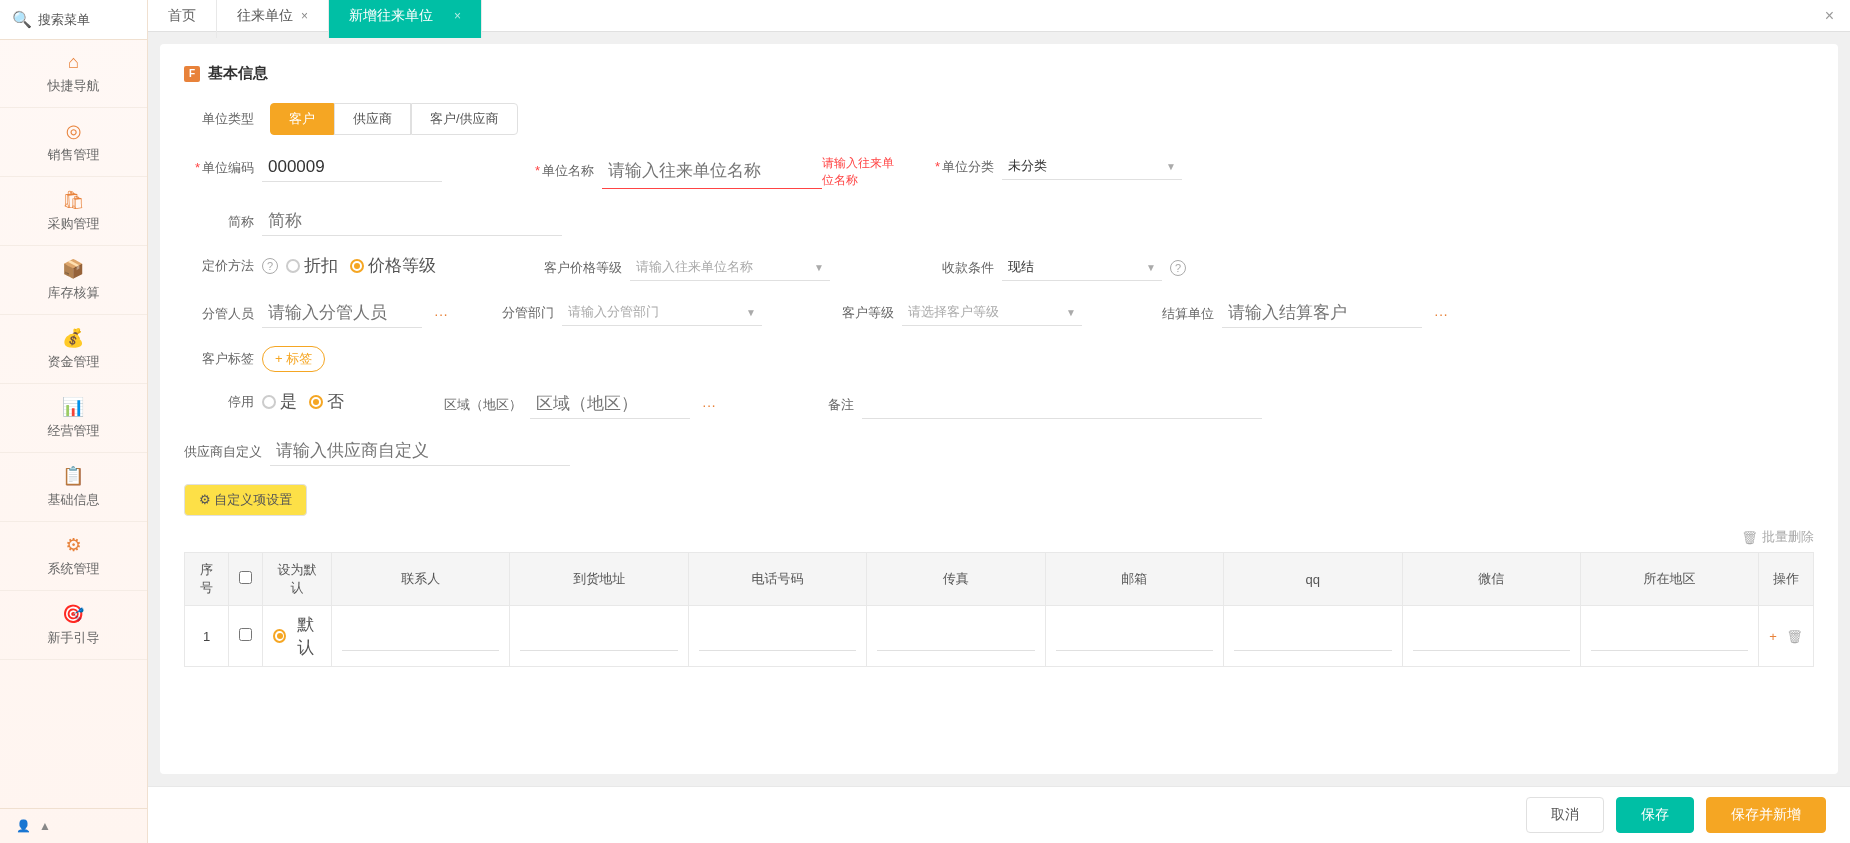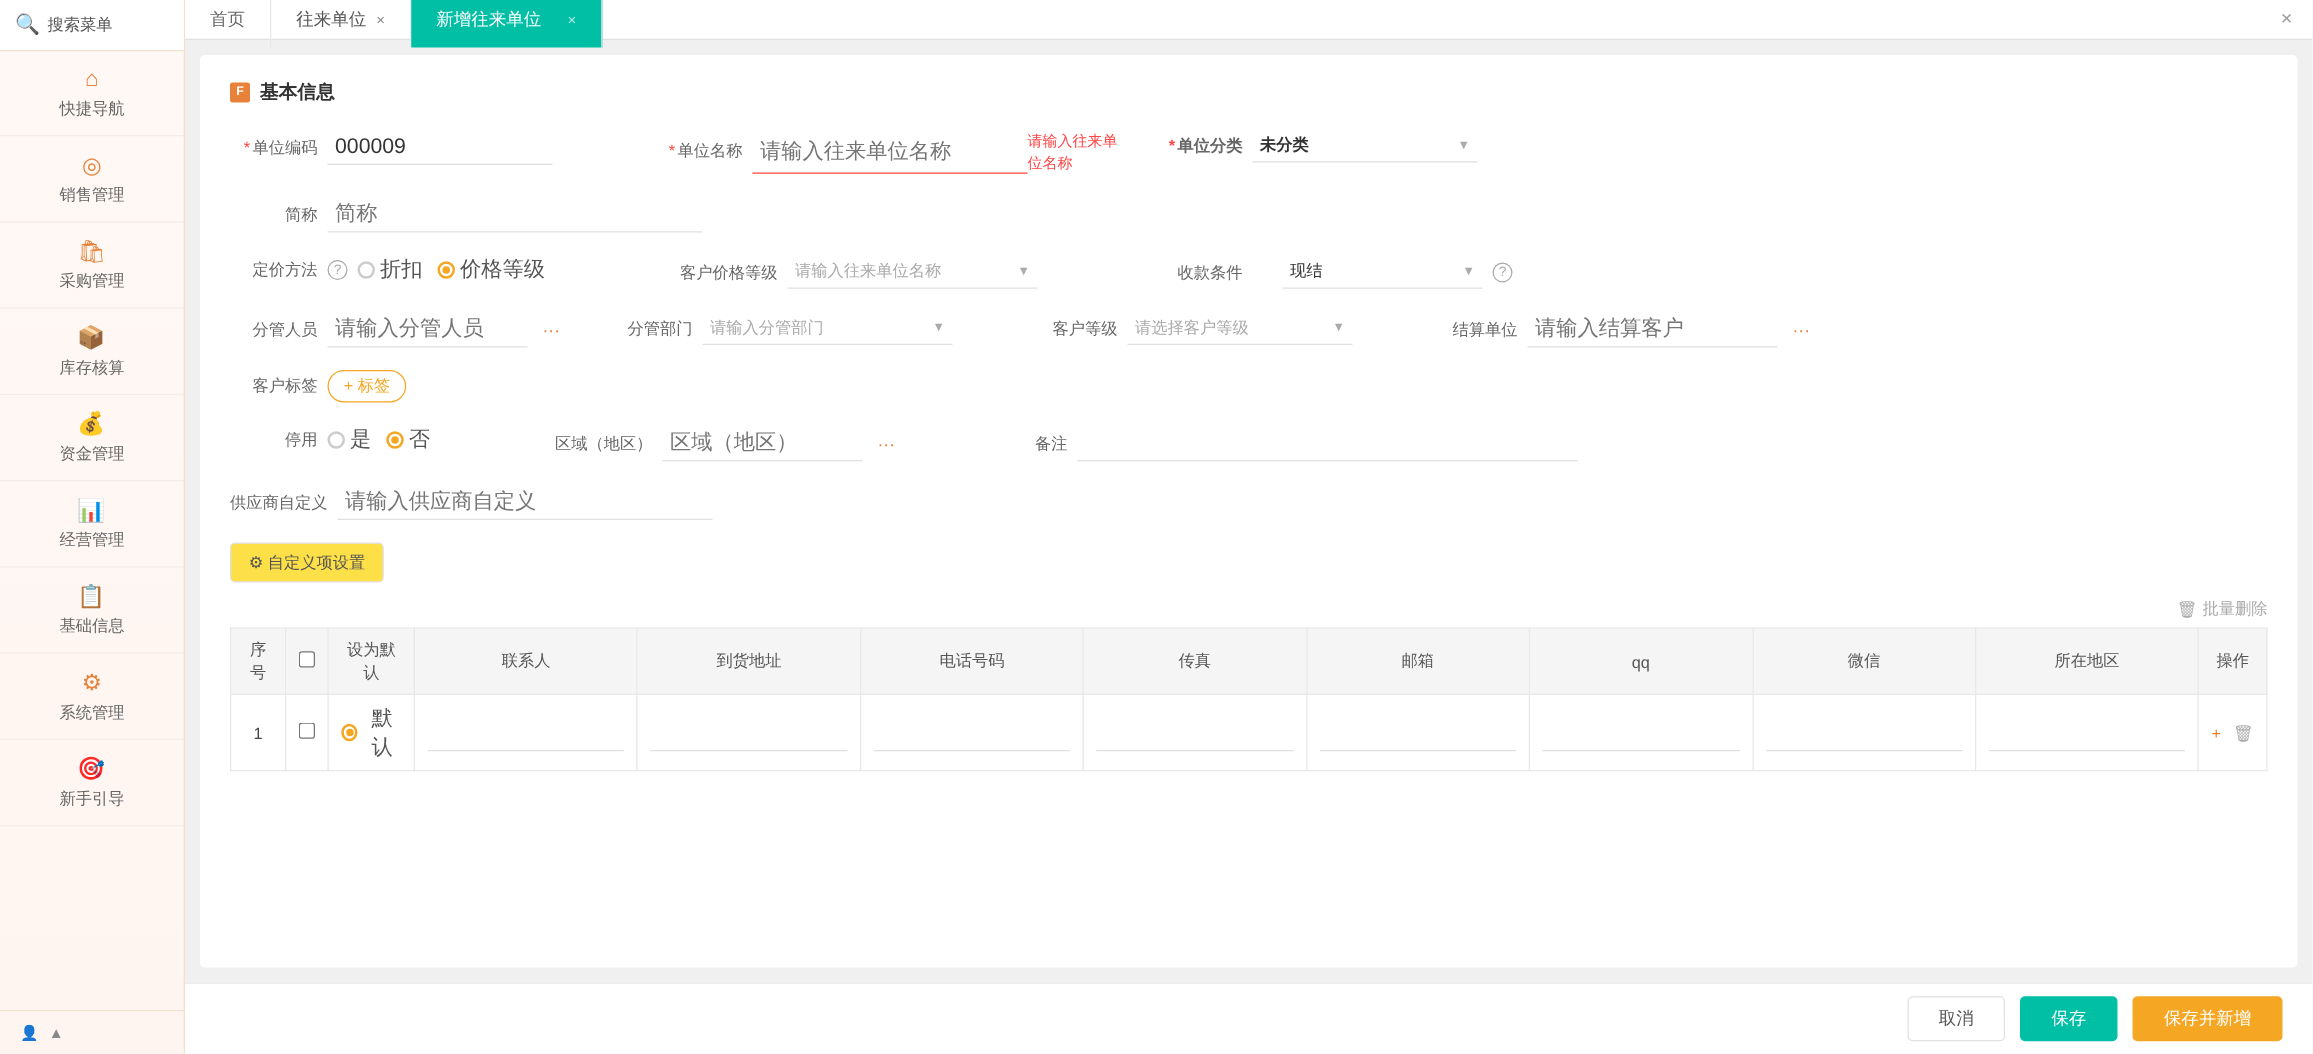--- a/index.html
+++ b/index.html
@@ -430,35 +430,45 @@
   </div>
 
   <div class="content">
     
     <div class="section-title">
       <span class="section-title-icon">F</span>
       <span>基本信息</span>
     </div>
 
     
+    <div class="form-row">
+      <div class="form-group" style="align-items:center; gap:16px;">
+        <span class="form-label">单位类型</span>
+        <div class="unit-type-group">
+          <button class="unit-type-btn active">客户</button>
+          <button class="unit-type-btn">供应商</button>
+          <button class="unit-type-btn">客户/供应商</button>
+        </div>
+      </div>
+    </div>
 
     
     <div class="form-row">
       <div class="form-group" style="max-width:320px;">
         <span class="form-label required">单位编码</span>
         <input class="form-input" type="text" value="000009" style="max-width: 180px;">
       </div>
       <div class="form-group" style="max-width:380px; margin-left:20px;">
         <span class="form-label required">单位名称</span>
         <div class="validation-wrapper">
           <input class="form-input error" type="text" style="max-width: 220px; border-bottom-color: rgb(255, 68, 68);" placeholder="请输入往来单位名称">
           <span style="color:#f44; font-size:12px; margin-top:2px;">请输入往来单位名称</span>
         </div>
       </div>
-      <div class="form-group" style="margin-left:20px;font-weight:bold;">
+      <div class="form-group" style="margin-left:20px;">
         <span class="form-label required">单位分类</span>
         <div class="form-select has-value" style="min-width:180px;">
           <span>未分类</span>
           <span class="chevron">▼</span>
         </div>
       </div>
     </div>
 
     
     <div class="form-row">
@@ -486,21 +496,21 @@
       </div>
       <div class="form-group" style="margin-left:20px; max-width:360px;">
         <span class="form-label">客户价格等级</span>
         <div class="form-select" style="min-width:200px;">
           <span style="color:#aaa;">请输入往来单位名称</span>
           <span class="chevron">▼</span>
         </div>
       </div>
       <div class="form-group" style="margin-left:20px;">
         <span class="form-label">收款条件</span>
-        <div class="form-select has-value" style="min-width:160px;margin-left:24px;">
+        <div class="form-select has-value" style="min-width:160px;">
           <span>现结</span>
           <span class="chevron">▼</span>
         </div>
         <span class="help-icon">?</span>
       </div>
     </div>
 
     
     <div class="form-row">
       <div class="form-group" style="max-width:280px;">

